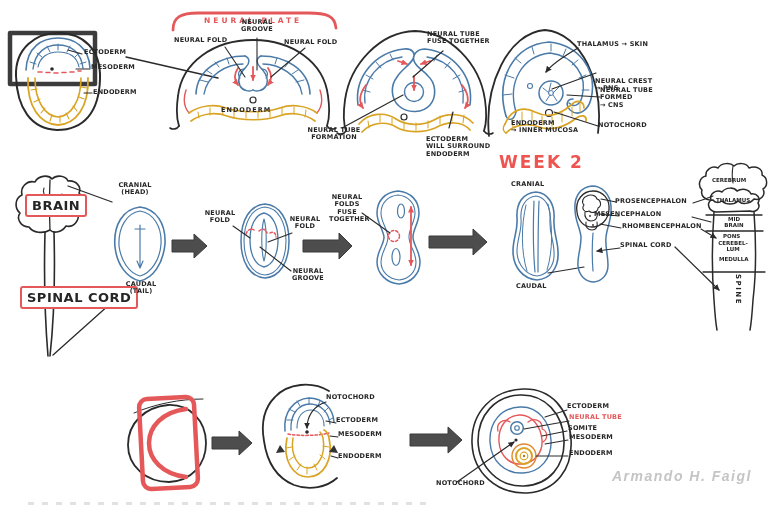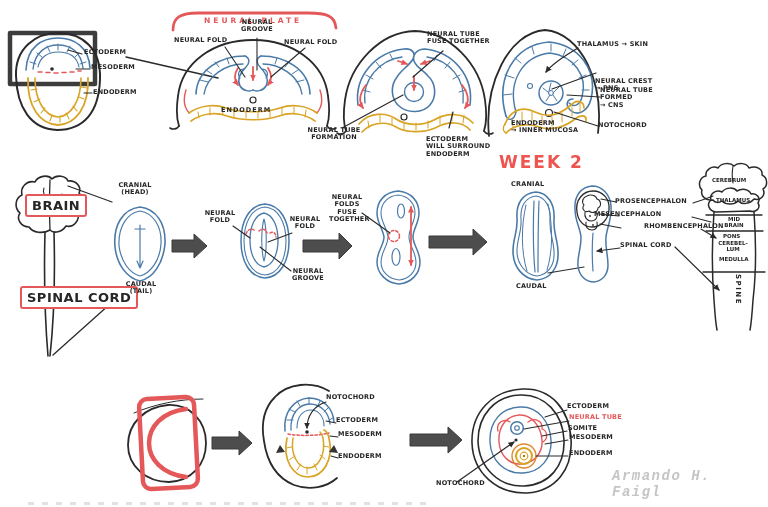--- a/index.html
+++ b/index.html
@@ -9,21 +9,21 @@
   .lbl{position:absolute;font-weight:700;font-size:6.5px;line-height:1.15;color:#262626;
        white-space:pre-line;letter-spacing:.2px}
   .ctr{text-align:center}
   .red-txt{color:#e5585a}
   .heading{position:absolute;font-size:17px;font-weight:700;letter-spacing:2px;color:#ee5450}
   .np-heading{position:absolute;font-size:7.5px;font-weight:700;letter-spacing:3px;color:#e5585a}
   .red-box{position:absolute;border:2.5px solid #e5585a;border-radius:3px;padding:2px 5px;
            font-size:13px;font-weight:700;color:#262626;letter-spacing:.5px;background:#fff}
   .bs{font-size:5.5px;letter-spacing:0}
   .spine-lbl{transform:rotate(90deg);transform-origin:0 0;font-size:7px;letter-spacing:1.5px}
-  .sig{position:absolute;font-family:Liberation Mono, monospace;font-style:italic;font-weight:700;
+  .sig{position:absolute;font-family:Liberation Sans, sans-serif;font-style:italic;font-weight:700;
        font-size:14px;color:#c5c5c5;letter-spacing:1.5px}
   .scan-marks{position:absolute;left:28px;top:502px;width:400px;height:3px;opacity:.55;
        background:repeating-linear-gradient(90deg,#c9c9c9 0 6px,transparent 6px 14px)}
 </style>
 </head>
 <body>
 
 <div class="page">
 
 <svg width="768" height="507" viewBox="0 0 768 507">
@@ -268,21 +268,21 @@
 GROOVE</div>
   <div class="lbl ctr" style="left:329px;top:194px;width:36px">NEURAL
 FOLDS
 FUSE
 TOGETHER</div>
 
   <div class="lbl" style="left:511px;top:181px">CRANIAL</div>
   <div class="lbl" style="left:516px;top:283px">CAUDAL</div>
   <div class="lbl" style="left:615px;top:198px">PROSENCEPHALON</div>
   <div class="lbl" style="left:594px;top:211px">MESENCEPHALON</div>
-  <div class="lbl" style="left:644px;top:223px">RHOMBENCEPHALON</div>
+  <div class="lbl" style="left:622px;top:223px">RHOMBENCEPHALON</div>
   <div class="lbl" style="left:620px;top:242px">SPINAL CORD</div>
 
   <div class="lbl bs" style="left:712px;top:177px">CEREBRUM</div>
   <div class="lbl bs" style="left:716px;top:197px">THALAMUS</div>
   <div class="lbl bs ctr" style="left:719px;top:216px;width:30px">MID
 BRAIN</div>
   <div class="lbl bs" style="left:723px;top:233px">PONS</div>
   <div class="lbl bs ctr" style="left:715px;top:240px;width:36px">CEREBEL-
 LUM</div>
   <div class="lbl bs" style="left:719px;top:256px">MEDULLA</div>

